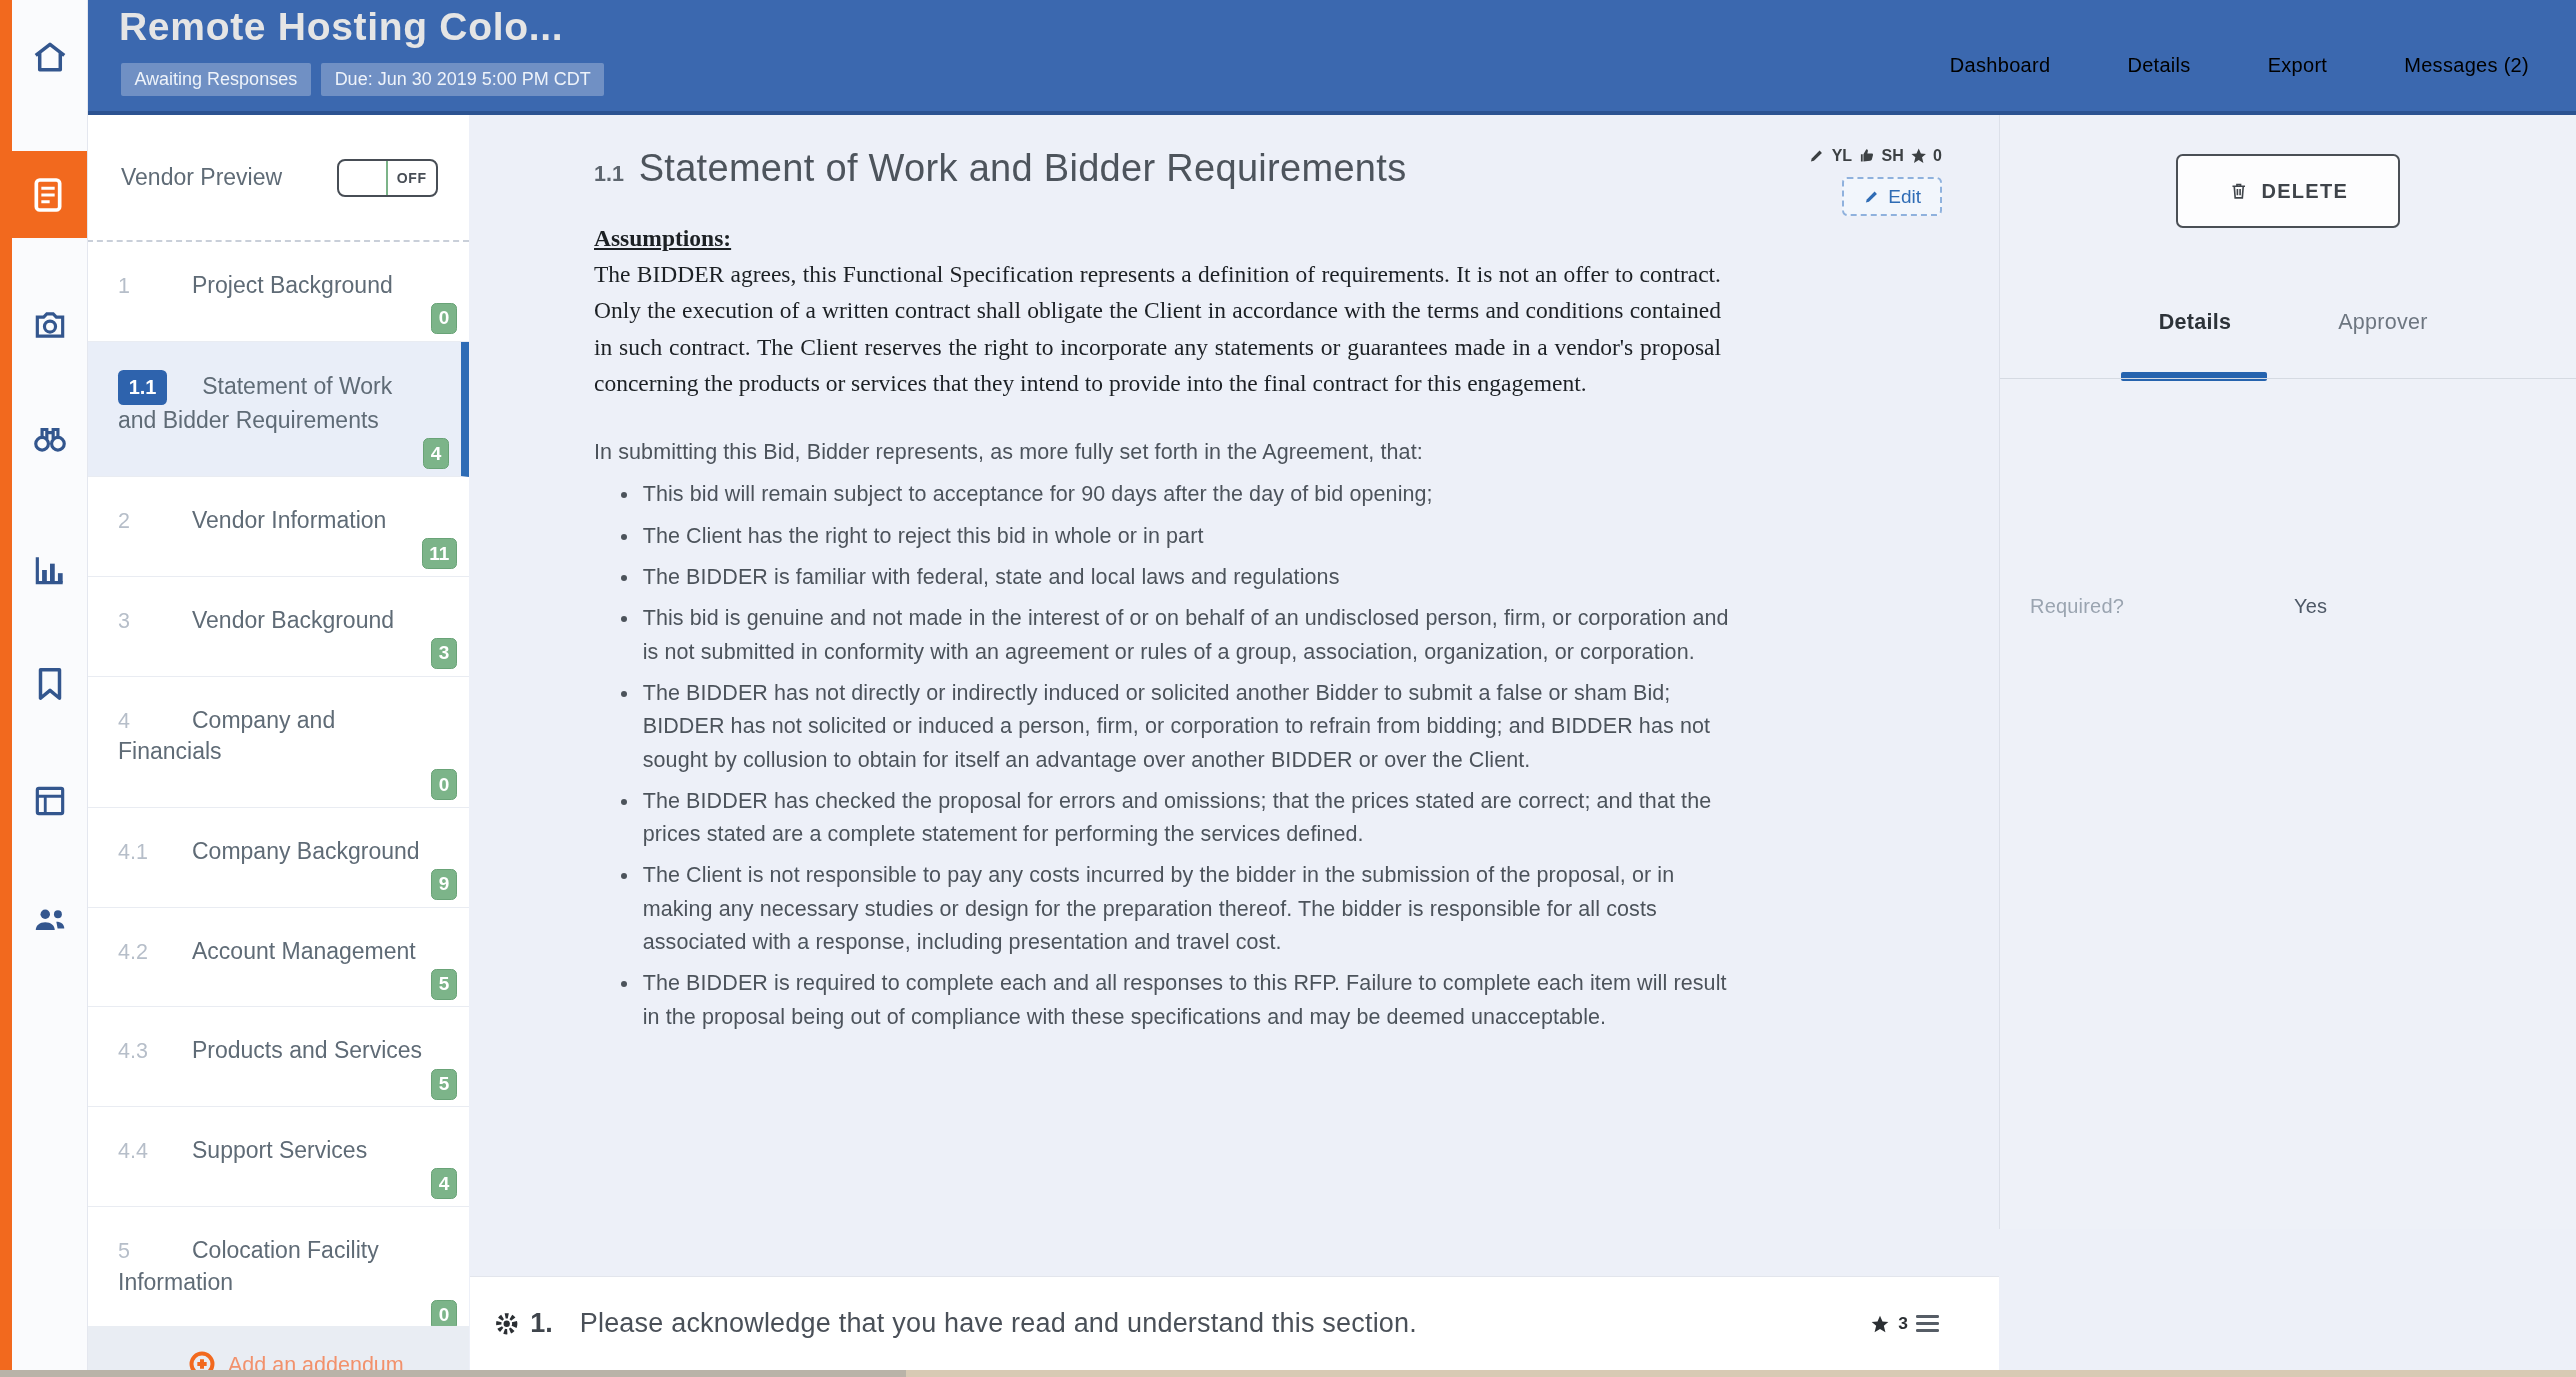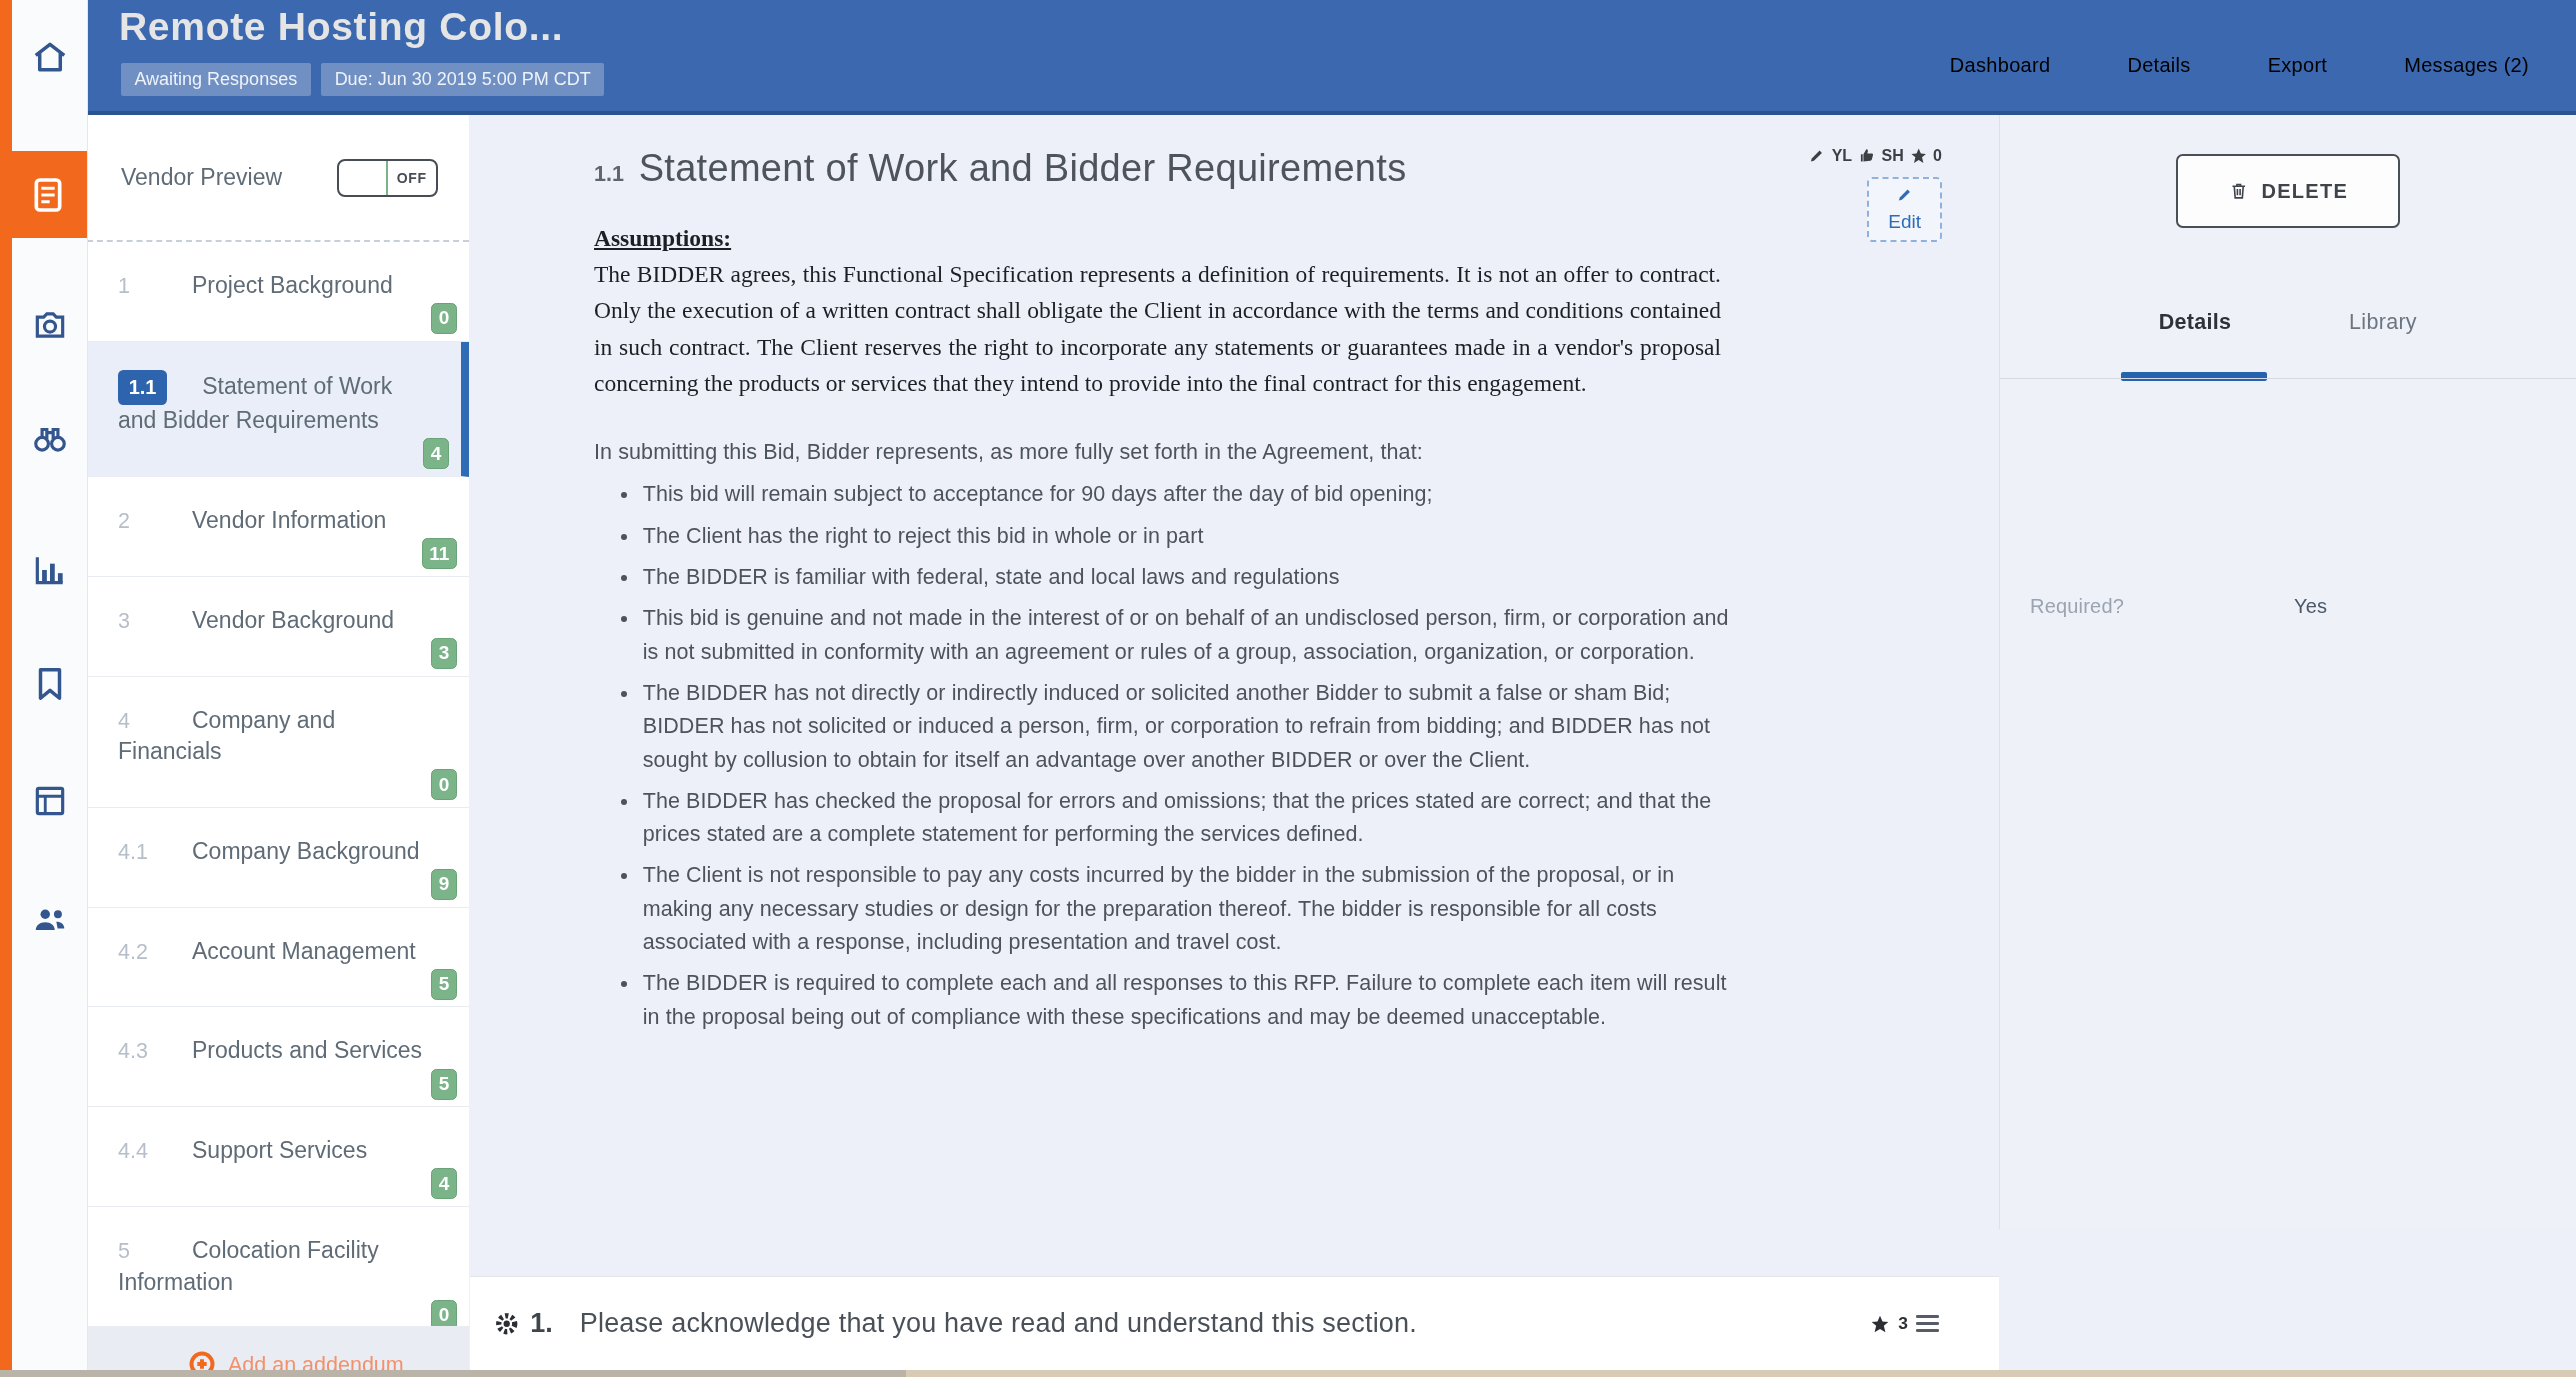--- a/index.html
+++ b/index.html
@@ -39,21 +39,21 @@
   .add-link{font-size:21.5px;color:#f2916b;text-decoration:underline;cursor:pointer;}
   
   .main{position:absolute;left:470px;top:115px;width:1529px;height:1263px;background:#edf0f8;}
   .content{position:relative;height:1161px;box-sizing:border-box;padding:32px 40px 0 124px;overflow:hidden;}
   .heading-row{position:relative;}
   .h-number{font-size:21.5px;font-weight:bold;color:#5d656e;margin-right:14.8px;}
   .h-title{font-size:38px;color:#4d545c;letter-spacing:0.3px;}
   .meta-cluster{position:absolute;right:17px;top:0;width:228px;text-align:right;}
   .meta-row{display:flex;justify-content:flex-end;align-items:center;gap:6px;font-size:16px;font-weight:bold;color:#3c4043;}
   .meta-row svg{width:17.4px;height:17.4px;}
-  .edit-btn{display:inline-flex;align-items:center;gap:8px;margin-top:12px;border:2px dashed #8fb1dd;border-radius:5.4px;padding:6.7px 19px;background:#f2f6fc;color:#2f6cb5;font-size:19px;cursor:pointer;flex-direction:column;}
+  .edit-btn{display:inline-flex;align-items:center;gap:8px;margin-top:12px;border:2px dashed #8fb1dd;border-radius:5.4px;padding:6.7px 19px;background:#f2f6fc;color:#2f6cb5;font-size:19px;cursor:pointer;}
   .edit-btn svg{width:17.4px;height:17.4px;}
   .doc-body{margin-top:29.5px;width:1127px;font-family:"Liberation Serif",serif;font-size:23.5px;line-height:1.55;color:#1c2024;text-align:justify;}
   .assumptions{font-weight:bold;text-decoration:underline;}
   .doc-body p{margin:0;}
   .sans-block{margin-top:34px;width:1140px;font-size:21.5px;line-height:1.55;color:#4c535b;letter-spacing:0.1px;}
   .sans-block ul{margin:9.4px 0 0 0;padding-left:46px;}
   .sans-block li{margin-bottom:8px;padding-left:2.7px;margin-top:6px;}
   .question-bar{position:relative;height:94px;background:#ffffff;border-top:1.3px solid #e2e5ec;display:flex;align-items:center;padding:0 0 0 24px;box-sizing:border-box;}
   .q-icon svg{width:25.5px;height:25.5px;display:block;}
   .q-num{font-size:27px;font-weight:bold;color:#3f454c;margin:0 27px 0 10.7px;}
@@ -285,21 +285,21 @@
 
 <div class="right-panel">
   <div class="delete-btn">
     <svg viewBox="0 0 24 24">
         <path d="M5 7h14M10 7V5h4v2M7 7l1 13h8l1-13M10.5 10v7M13.5 10v7" stroke="#3f444a" stroke-width="1.8" fill="none"></path>
       </svg>
     <span>DELETE</span>
   </div>
   <div class="tabs">
     <div class="tab active">Details</div>
-    <div class="tab">Library</div>
+    <div class="tab">Approver</div>
   </div>
   <div class="tab-underline"></div>
   <div class="panel-divider"></div>
   <div class="required-row">
     <div class="f-label">Required?</div>
     <div class="f-label" style="color:#4d5866;">Yes</div>
   </div>
 </div>
 
 <div class="strip-left"></div>

